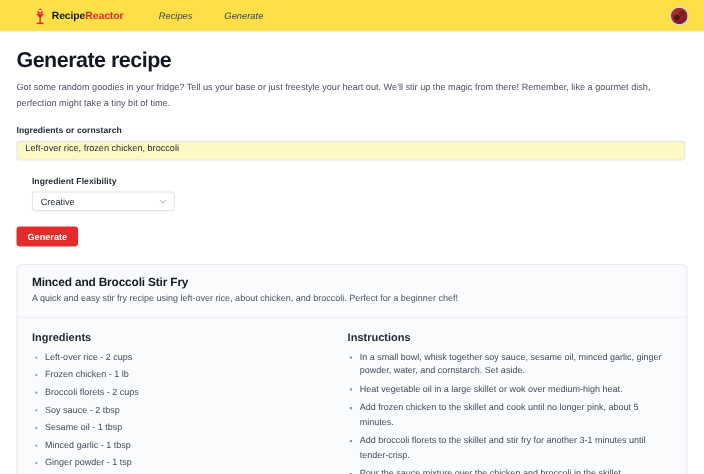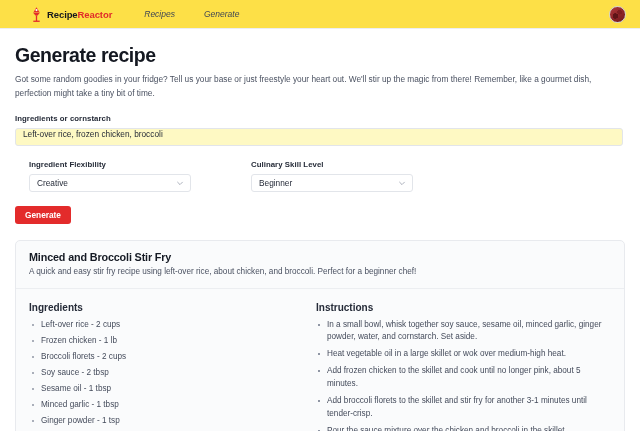--- a/index.html
+++ b/index.html
@@ -127,21 +127,21 @@
   
   .row-2 {
     margin-top: 14px;
     display: flex;
     gap: 46px;
   }
   .col { width: 162px; margin-left: 14px; }
 
   .select {
     margin-top: 5px;
-    width: 162px;
+    width: 130px;
     height: 18px;
     border: 1px solid #e2e5ea;
     border-radius: 3px;
     background: #ffffff;
     display: flex;
     align-items: center;
     padding: 0 6px 0 7px;
     font-size: 8.3px;
     color: #1f2533;
   }
@@ -299,31 +299,20 @@
       <div class="select">
         <span class="select-value">Creative</span>
         <span class="chev">
           <svg viewBox="0 0 10 10" width="8" height="8" aria-hidden="true">
             <path d="M2 4 L5 7 L8 4" fill="none" stroke="#8d94a3" stroke-width="0.9" stroke-linecap="round" stroke-linejoin="round"></path>
           </svg>
         </span>
       </div>
     </div>
 
-    <div class="col">
-      <div class="field-label">Culinary Skill Level</div>
-      <div class="select">
-        <span class="select-value">Beginner</span>
-        <span class="chev">
-          <svg viewBox="0 0 10 10" width="8" height="8" aria-hidden="true">
-            <path d="M2 4 L5 7 L8 4" fill="none" stroke="#8d94a3" stroke-width="0.9" stroke-linecap="round" stroke-linejoin="round"></path>
-          </svg>
-        </span>
-      </div>
-    </div>
   </div>
 
   
   <button class="btn-primary">Generate</button>
 
   
   <div class="card">
     <div class="card-header">
       <div class="card-title">Minced and Broccoli Stir Fry</div>
       <div class="card-sub">A quick and easy stir fry recipe using left-over rice, about chicken, and broccoli. Perfect for a beginner chef!</div>

